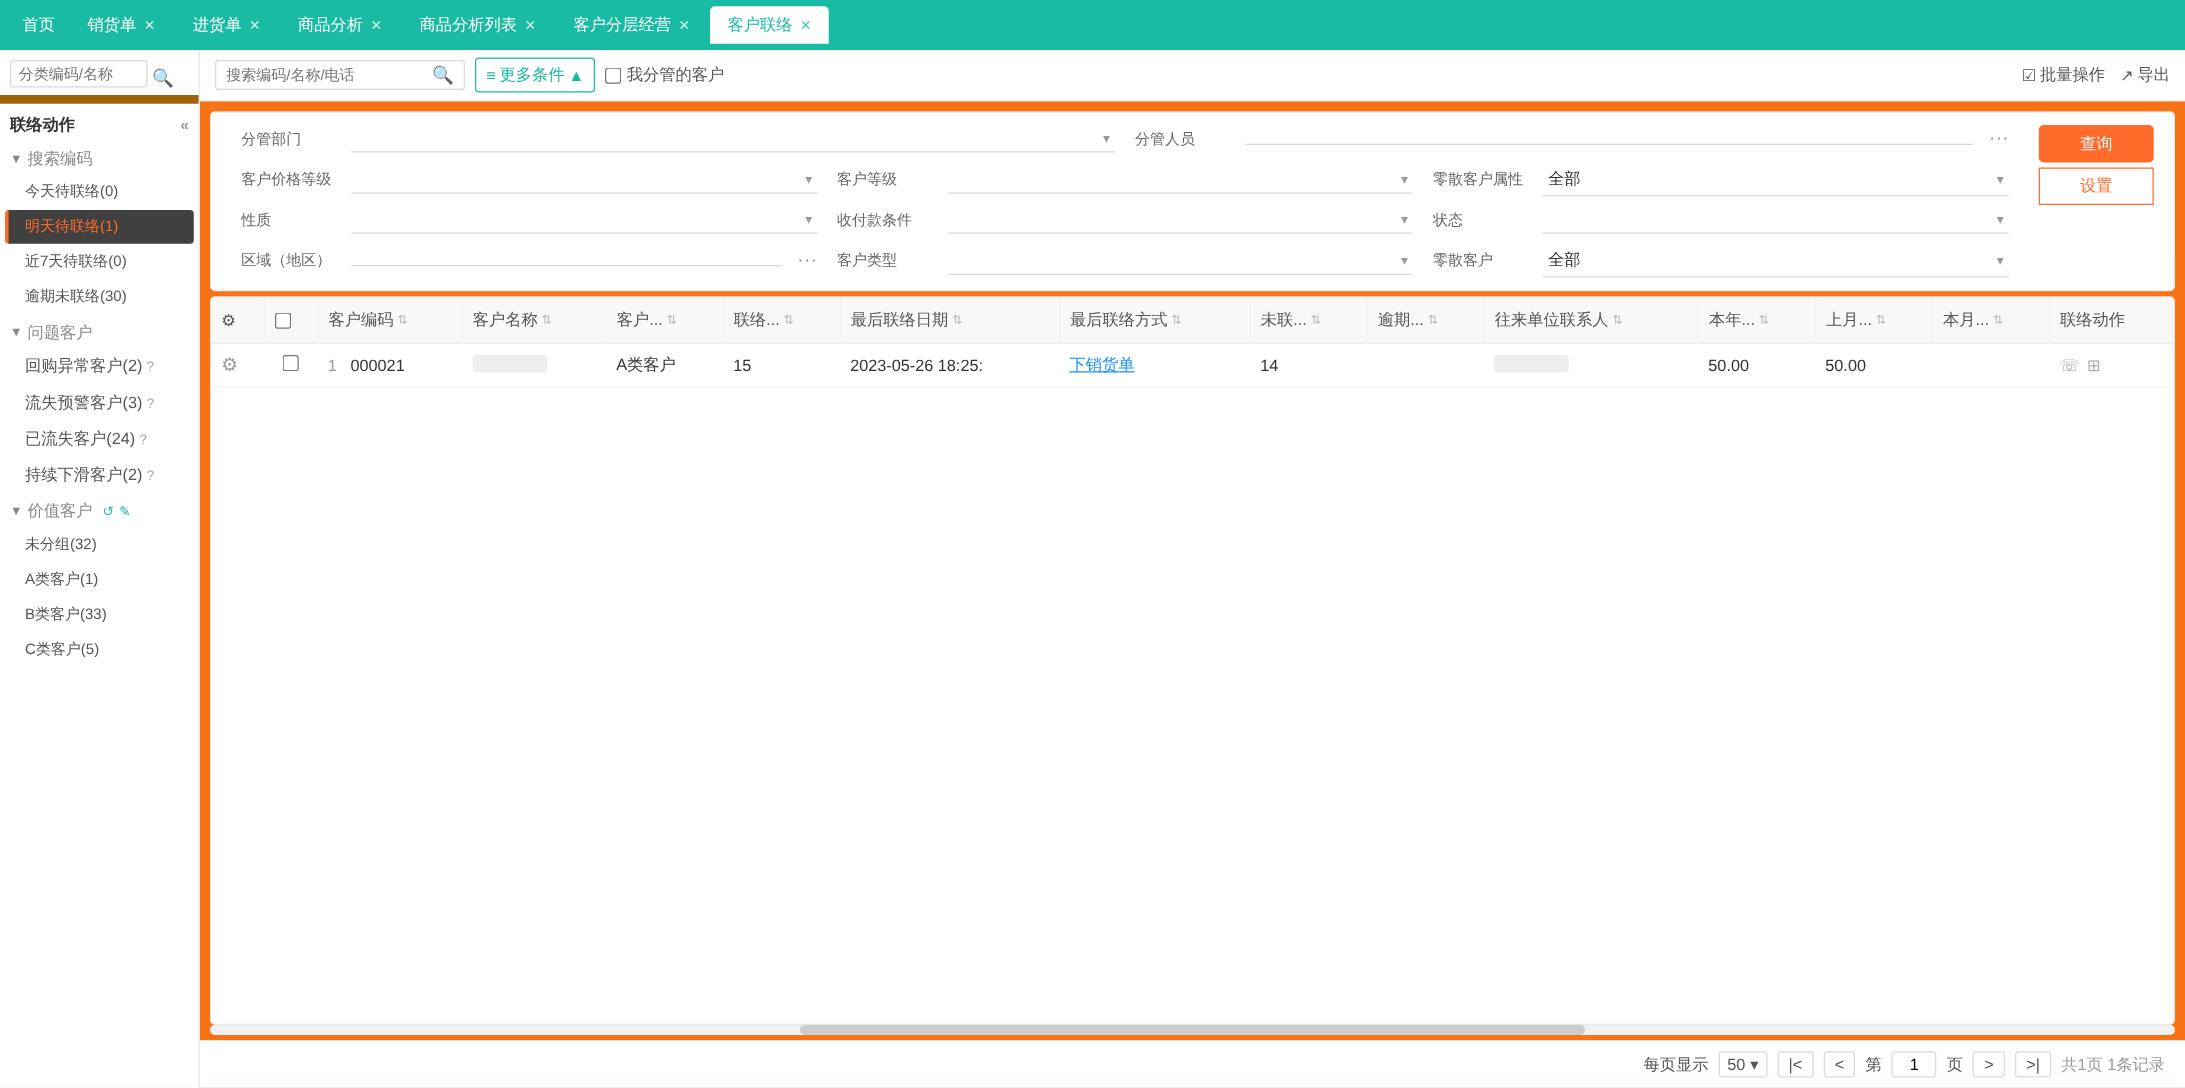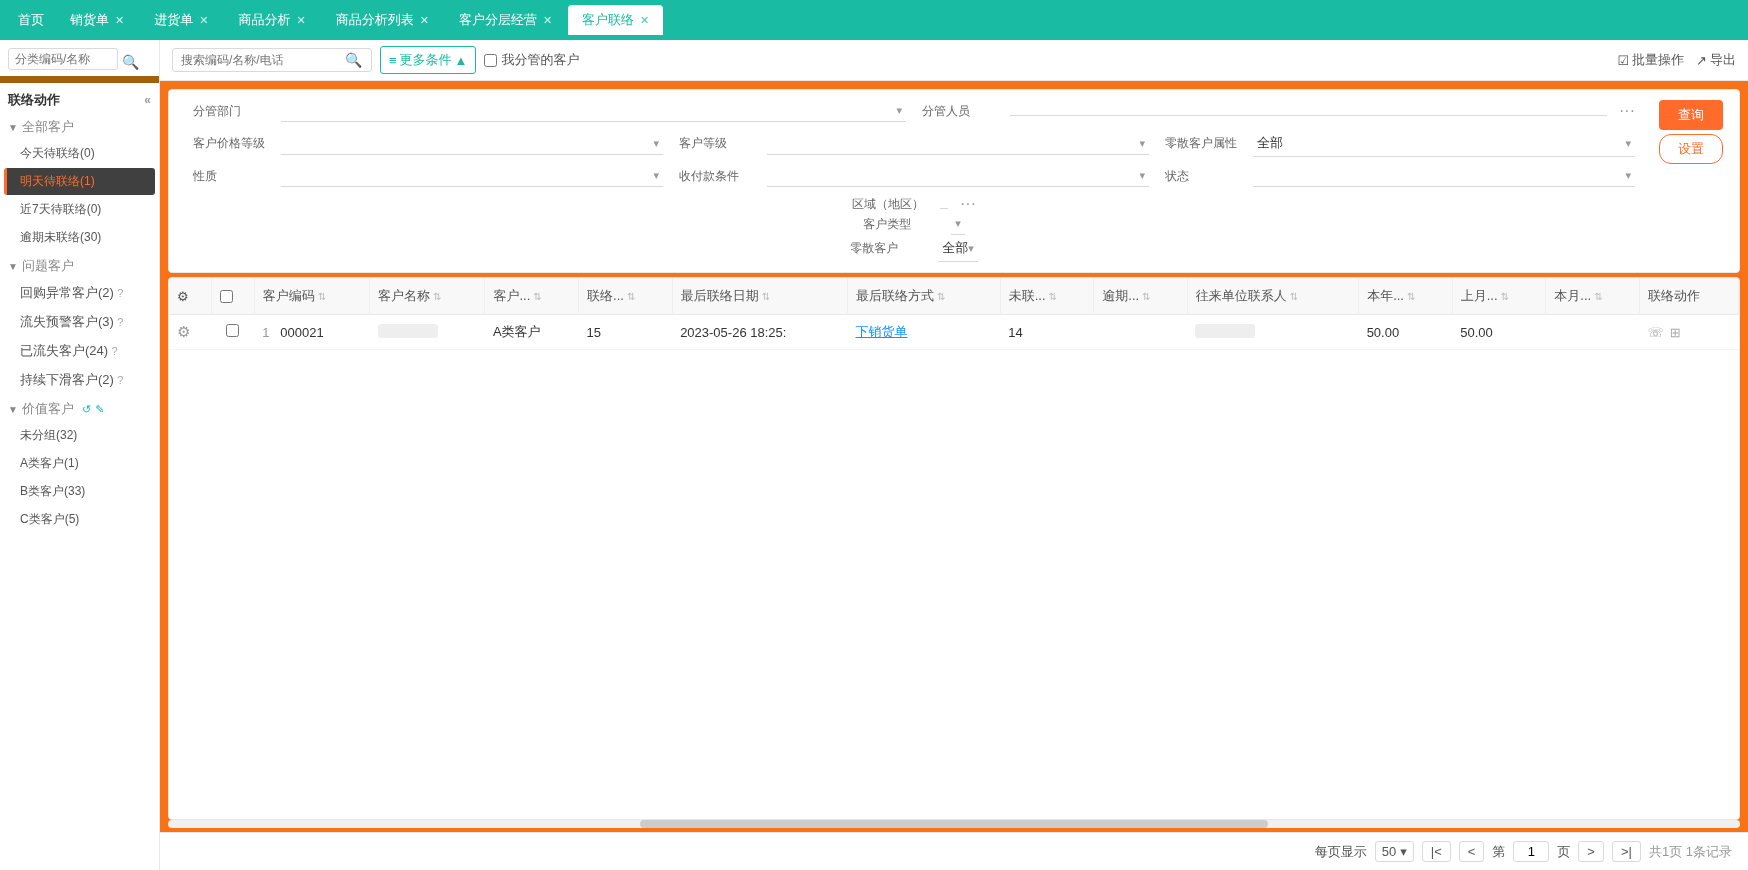--- a/index.html
+++ b/index.html
@@ -244,22 +244,22 @@
       border: none;
       border-radius: 4px;
       padding: 6px 7px;
       font-size: 13px;
       cursor: pointer;
     }
     .btn-settings {
       background: #fff;
       color: #ff6b2b;
       border: 1px solid #ff6b2b;
-      border-radius: 12px;
-      padding: 5px 18px;
+      border-radius: 0;
+      padding: 5px 32px;
       font-size: 13px;
       cursor: pointer;
     }
 
     
     .table-container {
       flex: 1;
       overflow: auto;
       margin: 0 8px;
       background: #fff;
@@ -401,21 +401,21 @@
       <span class="search-icon">🔍</span>
     </div>
 
     <div class="sidebar-section-header">
       <span>联络动作</span>
       <span class="collapse-icon">«</span>
     </div>
 
     <div class="sidebar-group-label">
       <span class="arrow">▼</span>
-      <span>全部客户</span>
+      <span>搜索编码</span>
     </div>
     <div class="sidebar-item">今天待联络(0)</div>
     <div class="sidebar-item active">明天待联络(1)</div>
     <div class="sidebar-item">近7天待联络(0)</div>
     <div class="sidebar-item">逾期未联络(30)</div>
 
     <div class="sidebar-group-label">
       <span class="arrow">▼</span>
       <span>问题客户</span>
     </div>
@@ -533,21 +533,21 @@
             </div>
             <div class="filter-cell">
               <label>状态</label>
               <div class="filter-select">
                 <span></span>
                 <span class="arrow">▾</span>
               </div>
             </div>
           </div>
 
-          <div class="filter-row" style="margin-bottom:0;flex-direction:column;">
+          <div class="filter-row" style="margin-bottom:0;">
             <div class="filter-cell">
               <label>区域（地区）</label>
               <div class="filter-input" style="flex:1;"></div>
               <span class="filter-dots">···</span>
             </div>
             <div class="filter-cell">
               <label>客户类型</label>
               <div class="filter-select">
                 <span></span>
                 <span class="arrow">▾</span>

